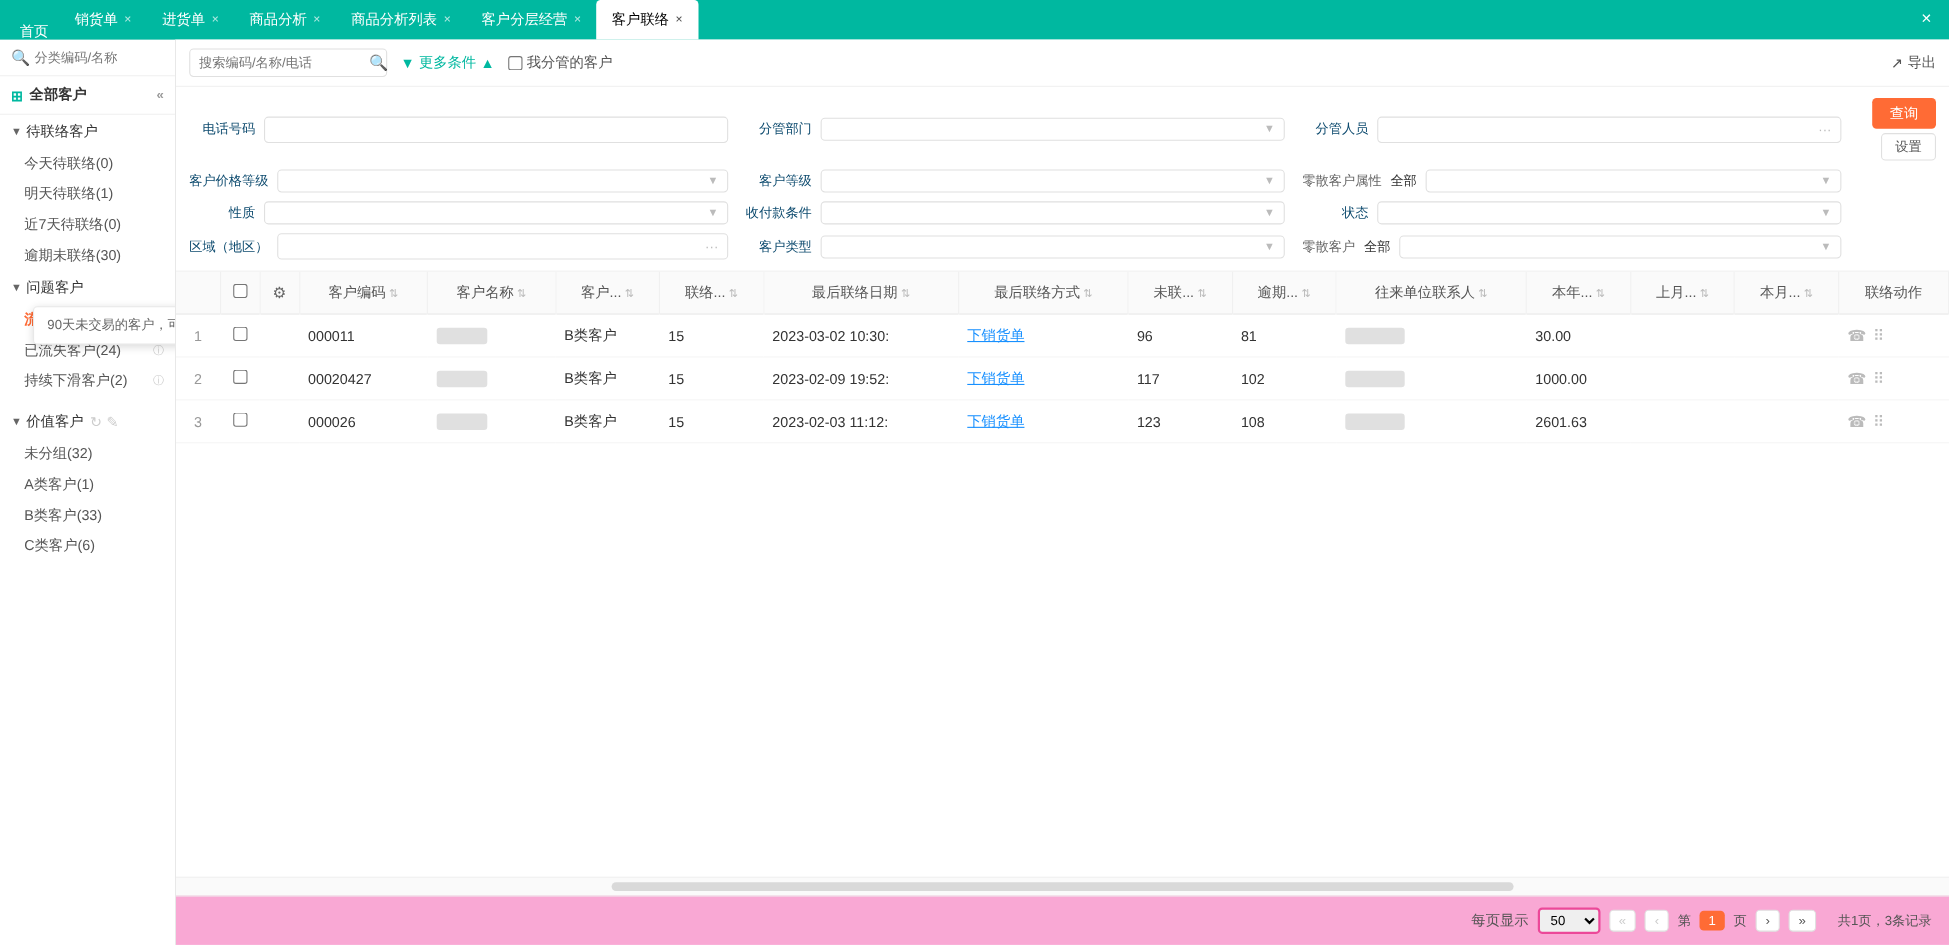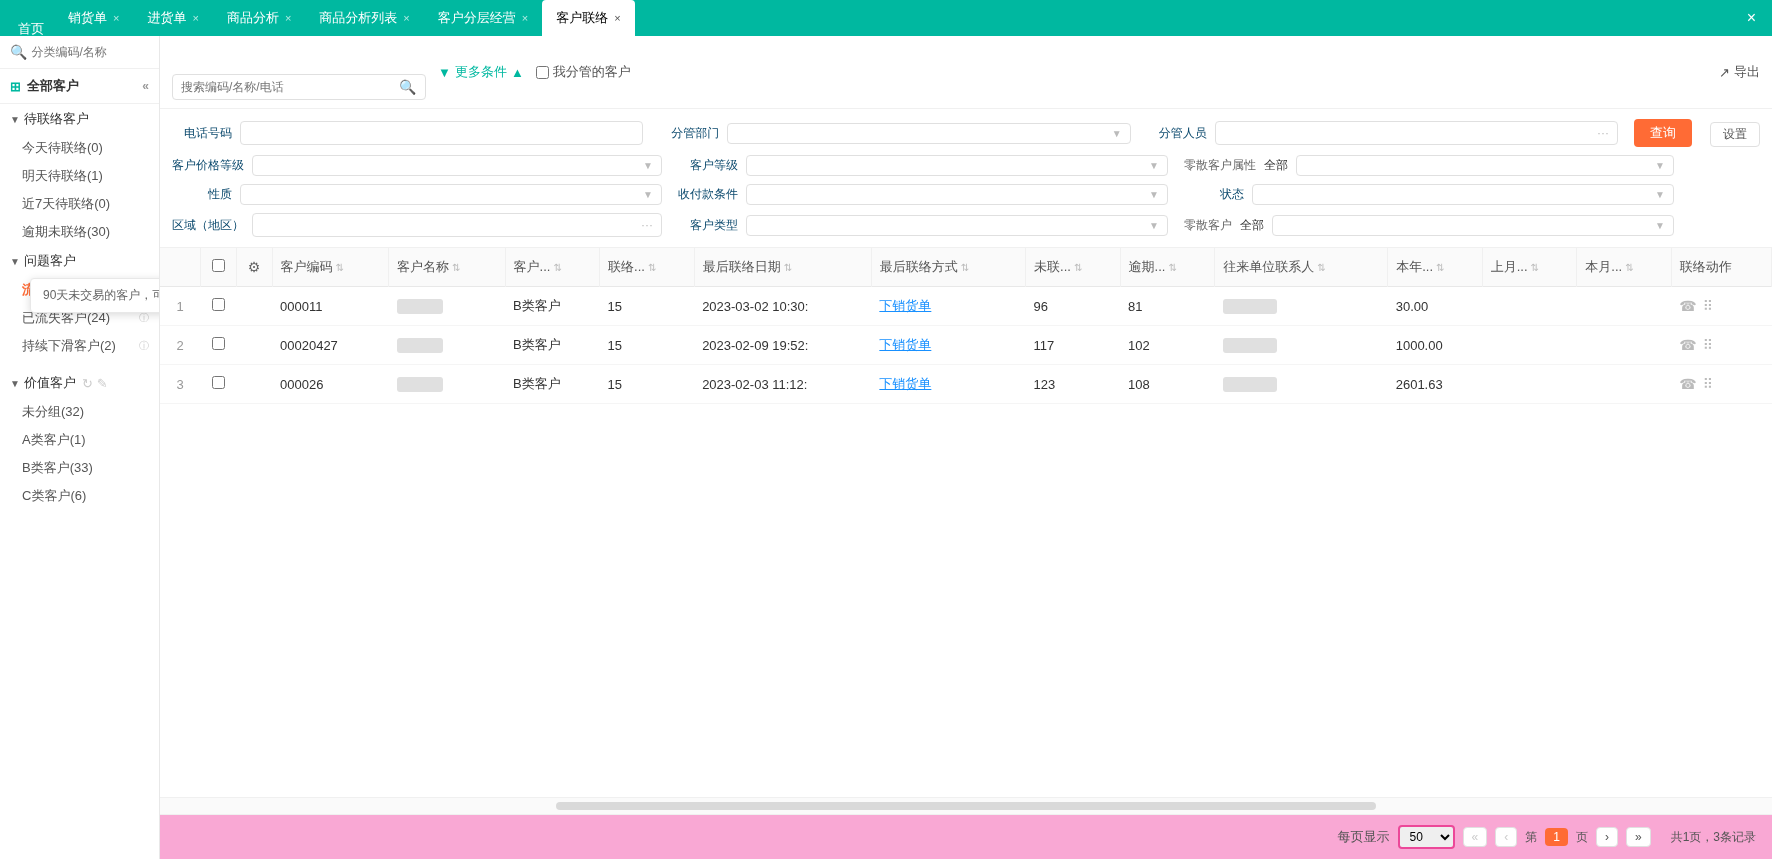--- a/index.html
+++ b/index.html
@@ -163,22 +163,21 @@
       padding: 8px 12px;
       border-bottom: 1px solid #f0f0f0;
       gap: 12px;
     }
     .filter-search {
       display: flex;
       align-items: center;
       border: 1px solid #e0e0e0;
       border-radius: 4px;
       padding: 4px 8px;
-      width: 254px;
-      margin-top: 30px;
+      width: 180px;
     }
     .filter-search input {
       border: none;
       outline: none;
       font-size: 12px;
       color: #999;
       flex: 1;
     }
     .filter-search .search-btn {
       color: #ff6b35;
@@ -280,22 +279,22 @@
       white-space: nowrap;
     }
     .inline-value {
       font-size: 12px;
       color: #333;
     }
 
     
     .query-actions {
       display: flex;
-      flex-direction: row;
-      gap: 18px;
+      flex-direction: column;
+      gap: 4px;
       justify-content: center;
       align-items: flex-end;
       min-width: 70px;
     }
     .query-btn {
       background: #ff6b35;
       color: white;
       border: none;
       border-radius: 4px;
       padding: 5px 16px;
@@ -322,21 +321,21 @@
       width: 100%;
       border-collapse: collapse;
       font-size: 12px;
     }
     thead tr {
       background: #fafafa;
       border-bottom: 1px solid #e8e8e8;
     }
     th {
       padding: 10px 8px;
-      text-align: left;
+      text-align: center;
       color: #555;
       font-weight: normal;
       border-right: 1px solid #f0f0f0;
       white-space: nowrap;
       position: relative;
     }
     th.sortable::after {
       content: '⇅';
       font-size: 10px;
       color: #bbb;

